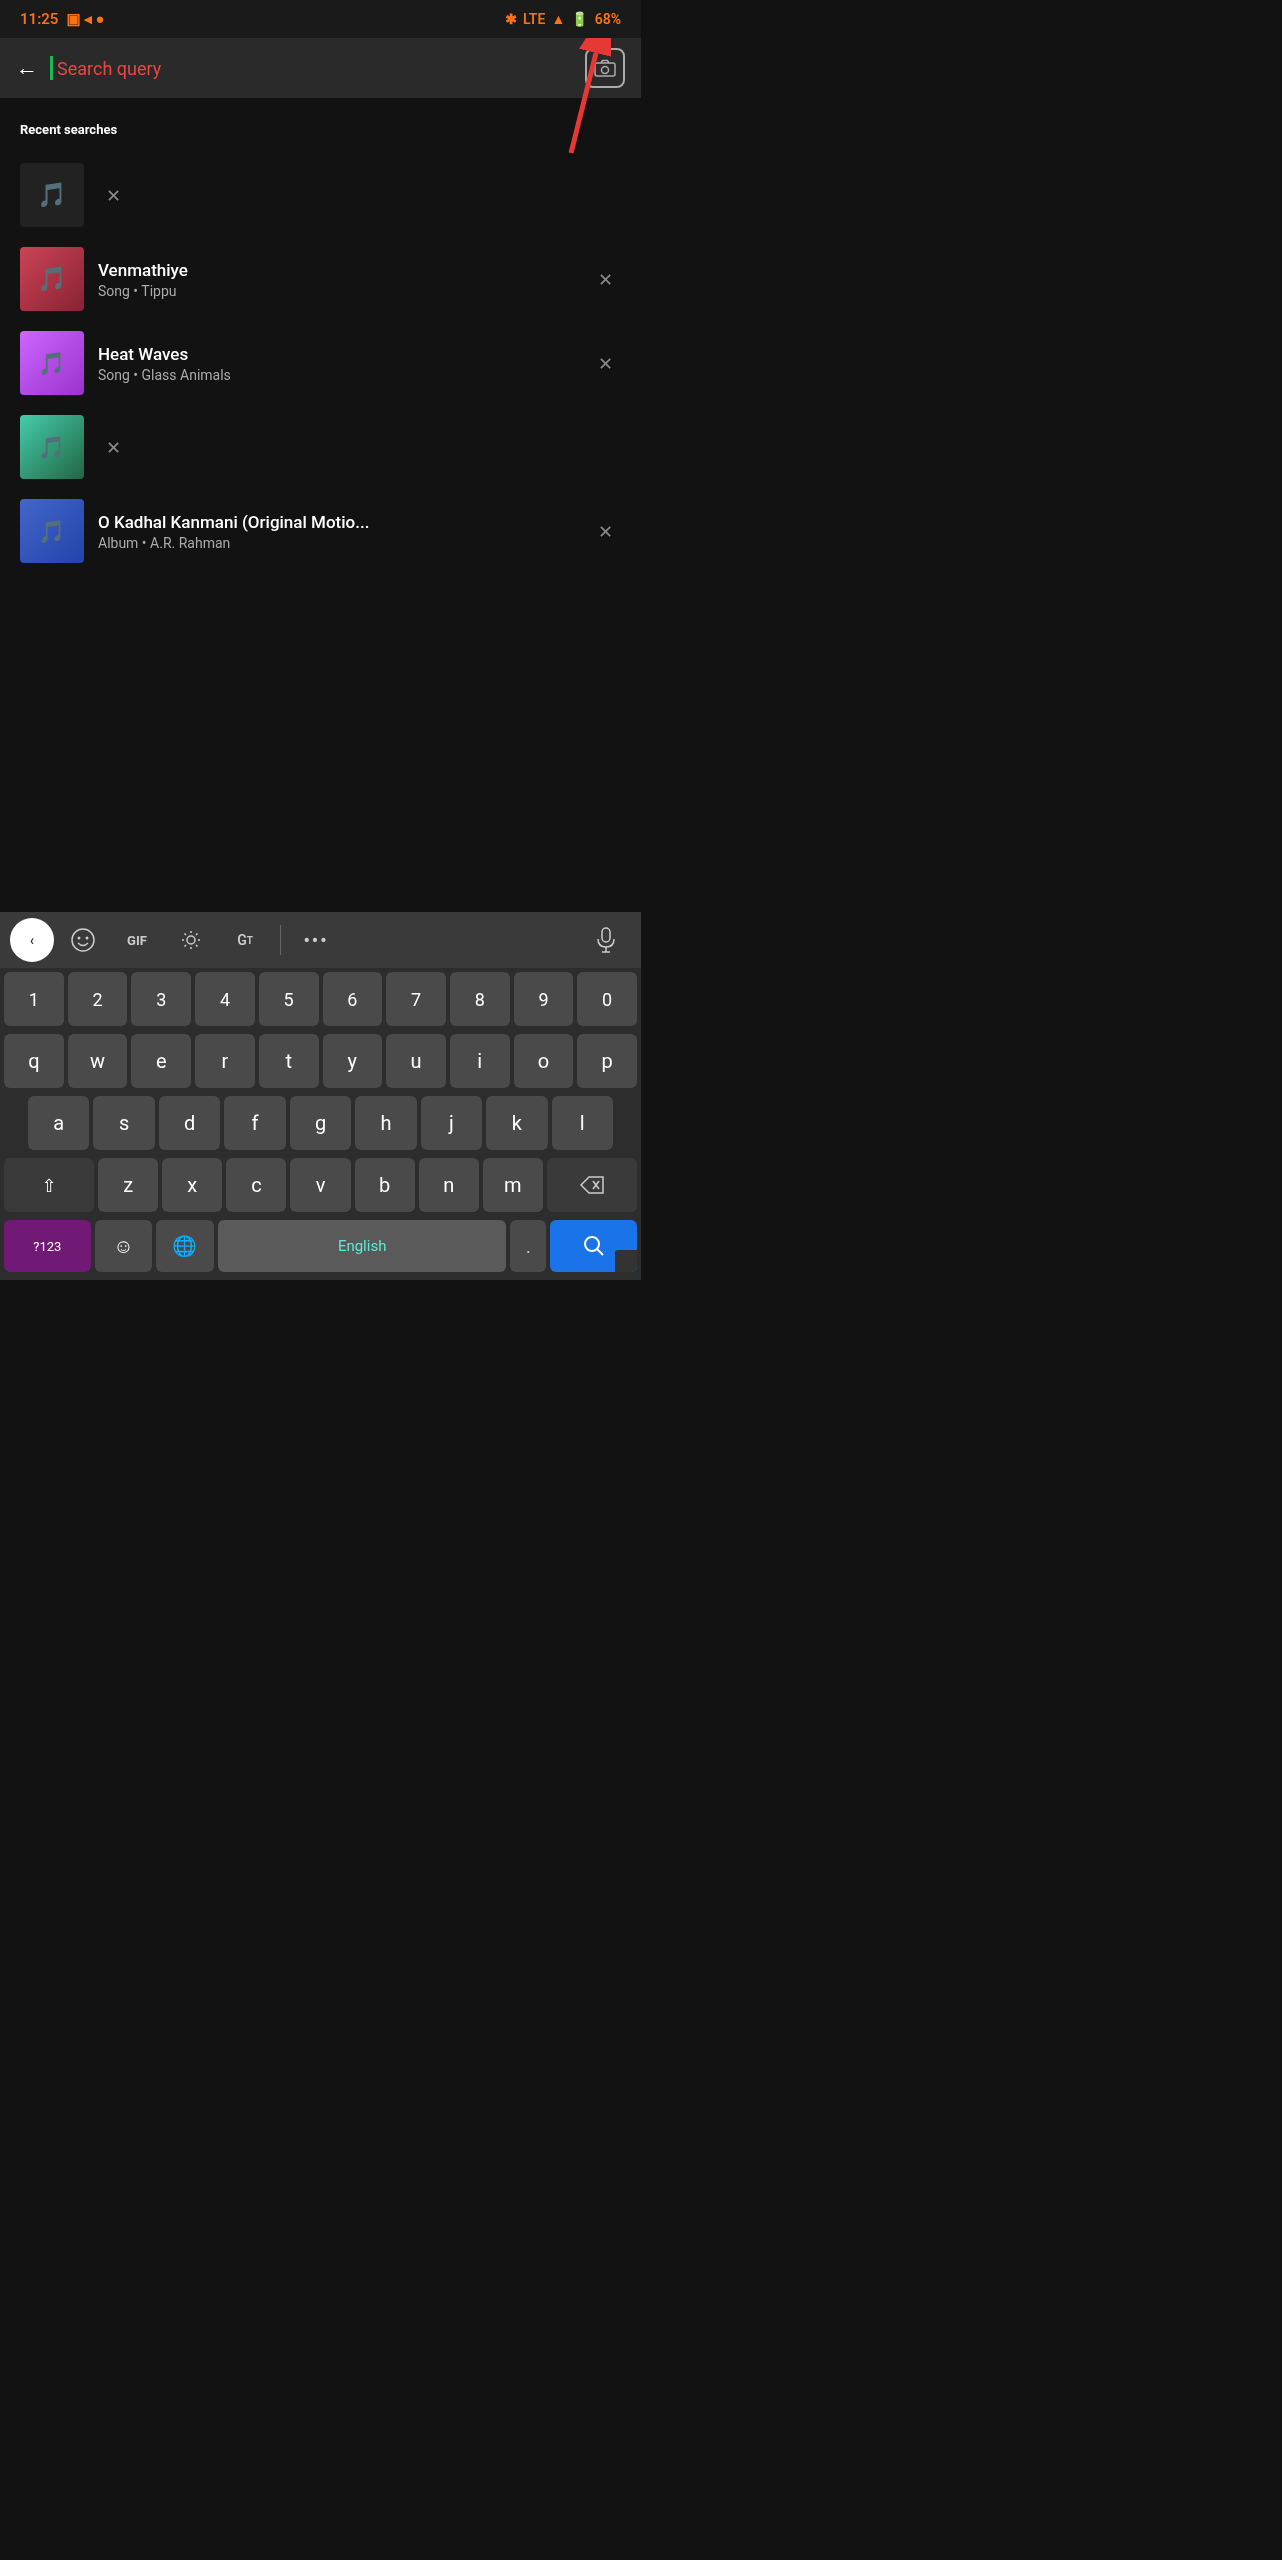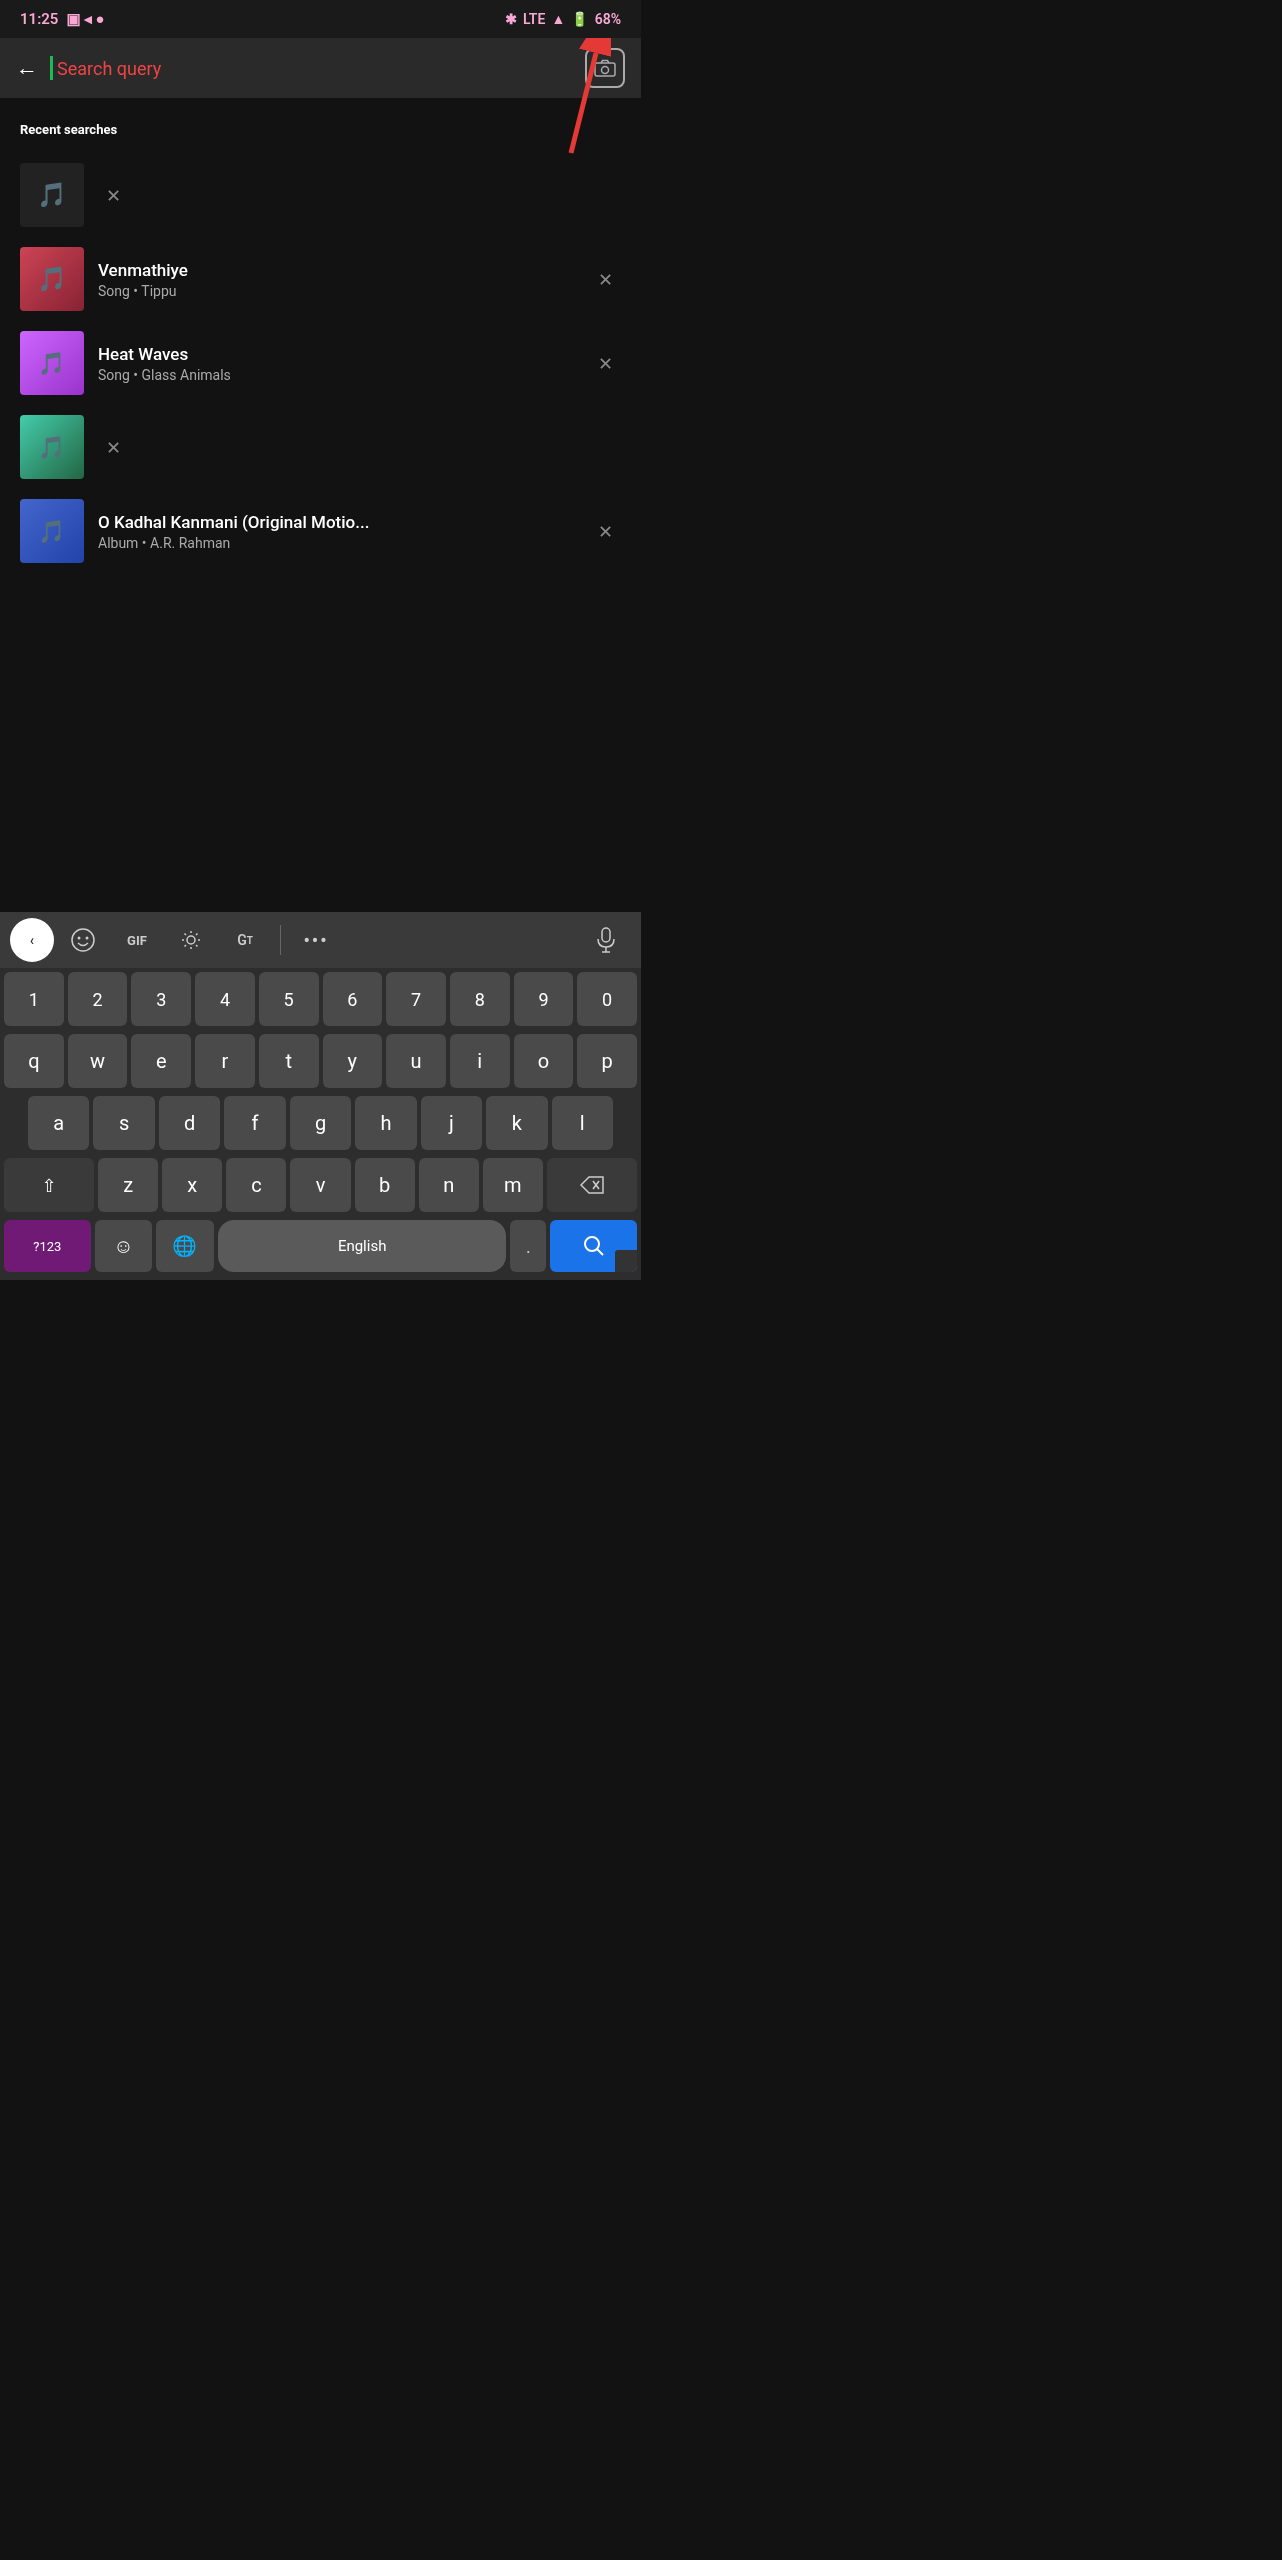--- a/index.html
+++ b/index.html
@@ -17,21 +17,21 @@
     
     .status-bar {
       background: #1a1a1a;
       height: 38px;
       display: flex;
       align-items: center;
       justify-content: space-between;
       padding: 0 20px;
       font-size: 15px;
       font-weight: 600;
-      color: #f9a8d4;
+      color: #f97316;
     }
     .status-left { display: flex; align-items: center; gap: 8px; }
     .status-right { display: flex; align-items: center; gap: 6px; font-size: 14px; }
 
     
     .search-bar {
       background: #2a2a2a;
       height: 60px;
       display: flex;
       align-items: center;
@@ -246,25 +246,25 @@
       flex: 0.8;
       border-radius: 6px;
       display: flex; align-items: center; justify-content: center;
       cursor: pointer;
       font-size: 20px;
     }
     .kb-space-btn {
       background: #5a5a5a;
       height: 52px;
       flex: 4;
-      border-radius: 16px;
+      border-radius: 6px;
       display: flex; align-items: center; justify-content: center;
       cursor: pointer;
       font-size: 15px;
-      color: #ffffff;
+      color: #5eead4;
     }
     .kb-dot-btn {
       background: #4a4a4a;
       height: 52px;
       flex: 0.5;
       border-radius: 6px;
       display: flex; align-items: center; justify-content: center;
       cursor: pointer;
       font-size: 18px;
       color: #ccc;

